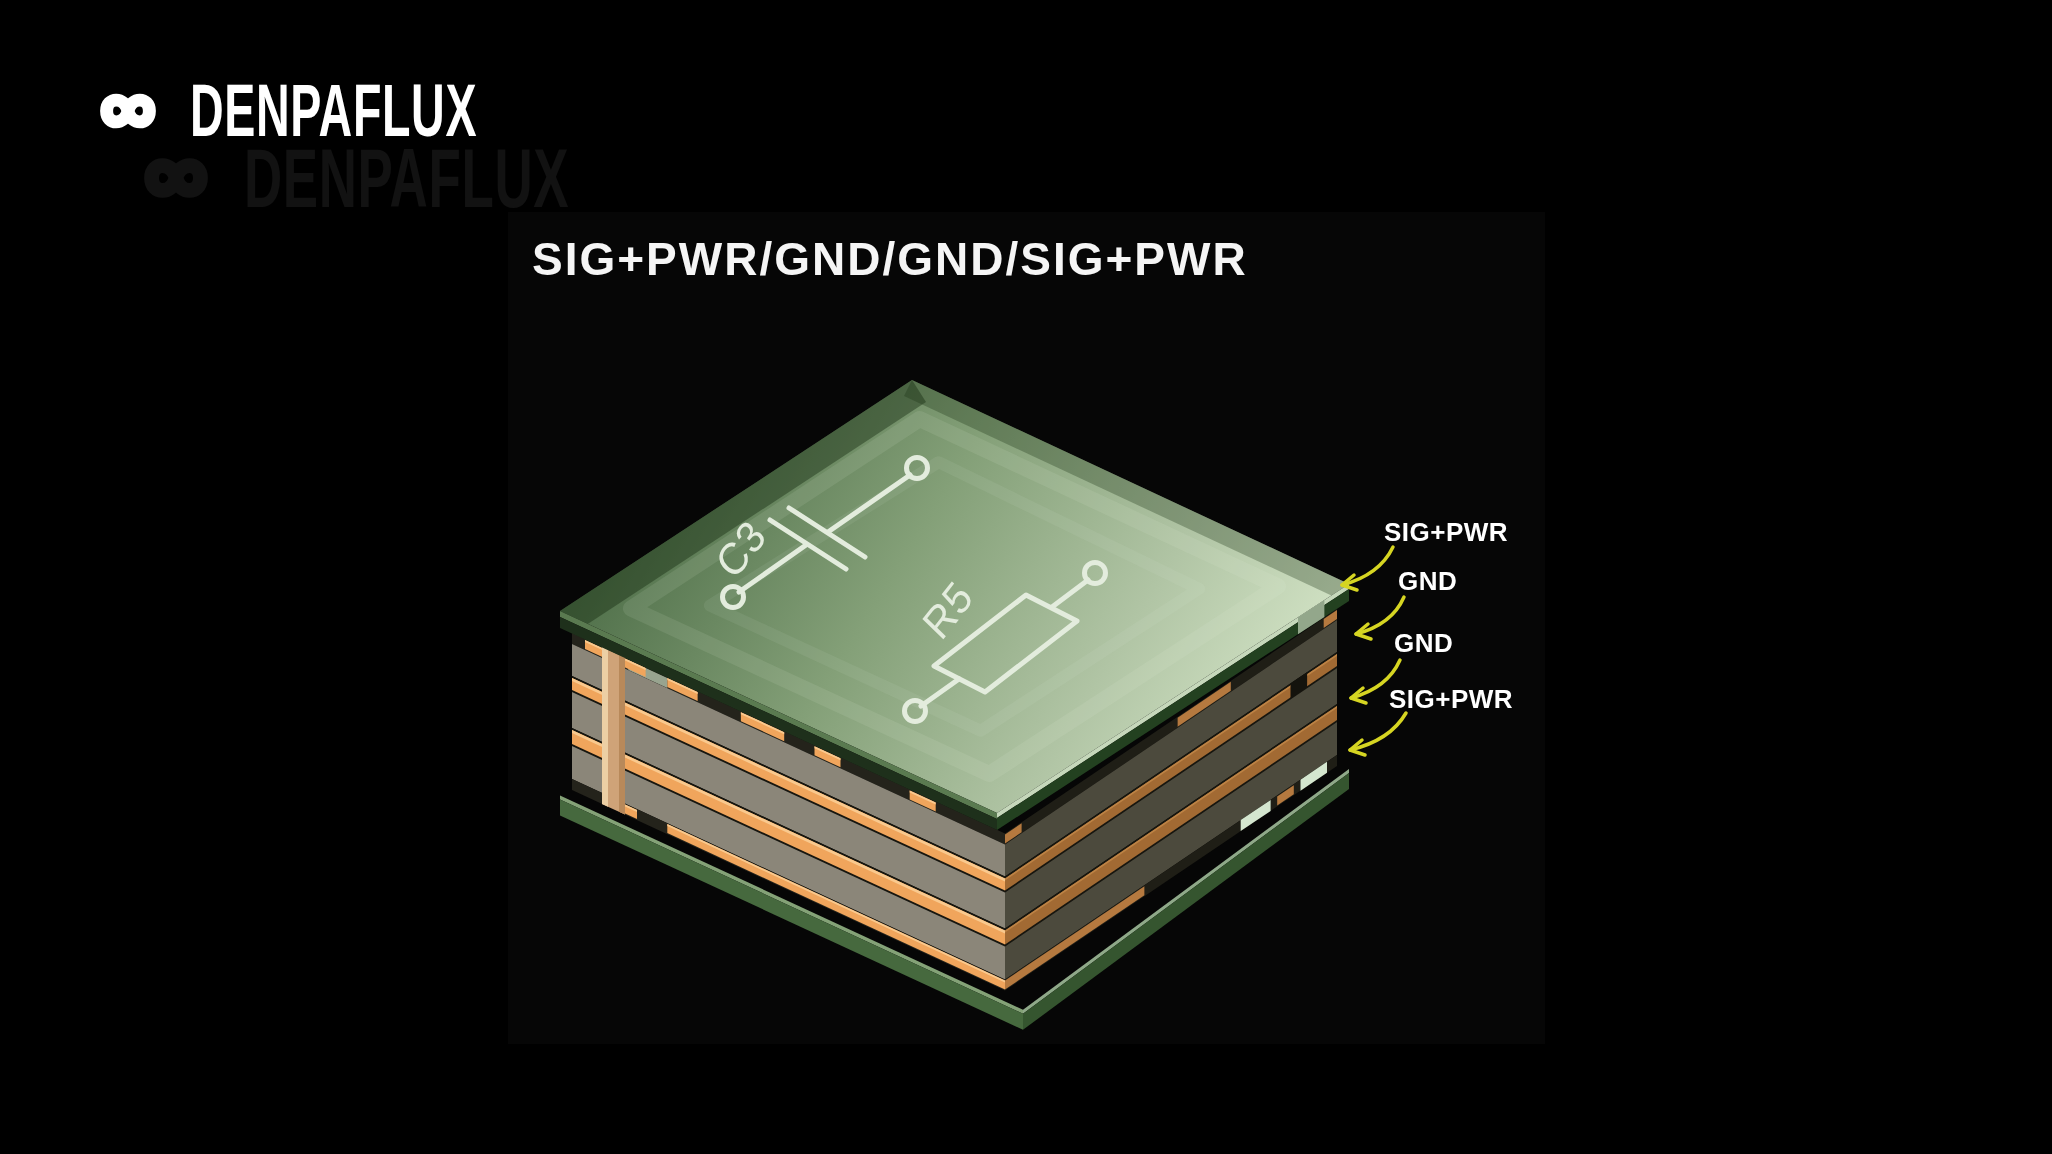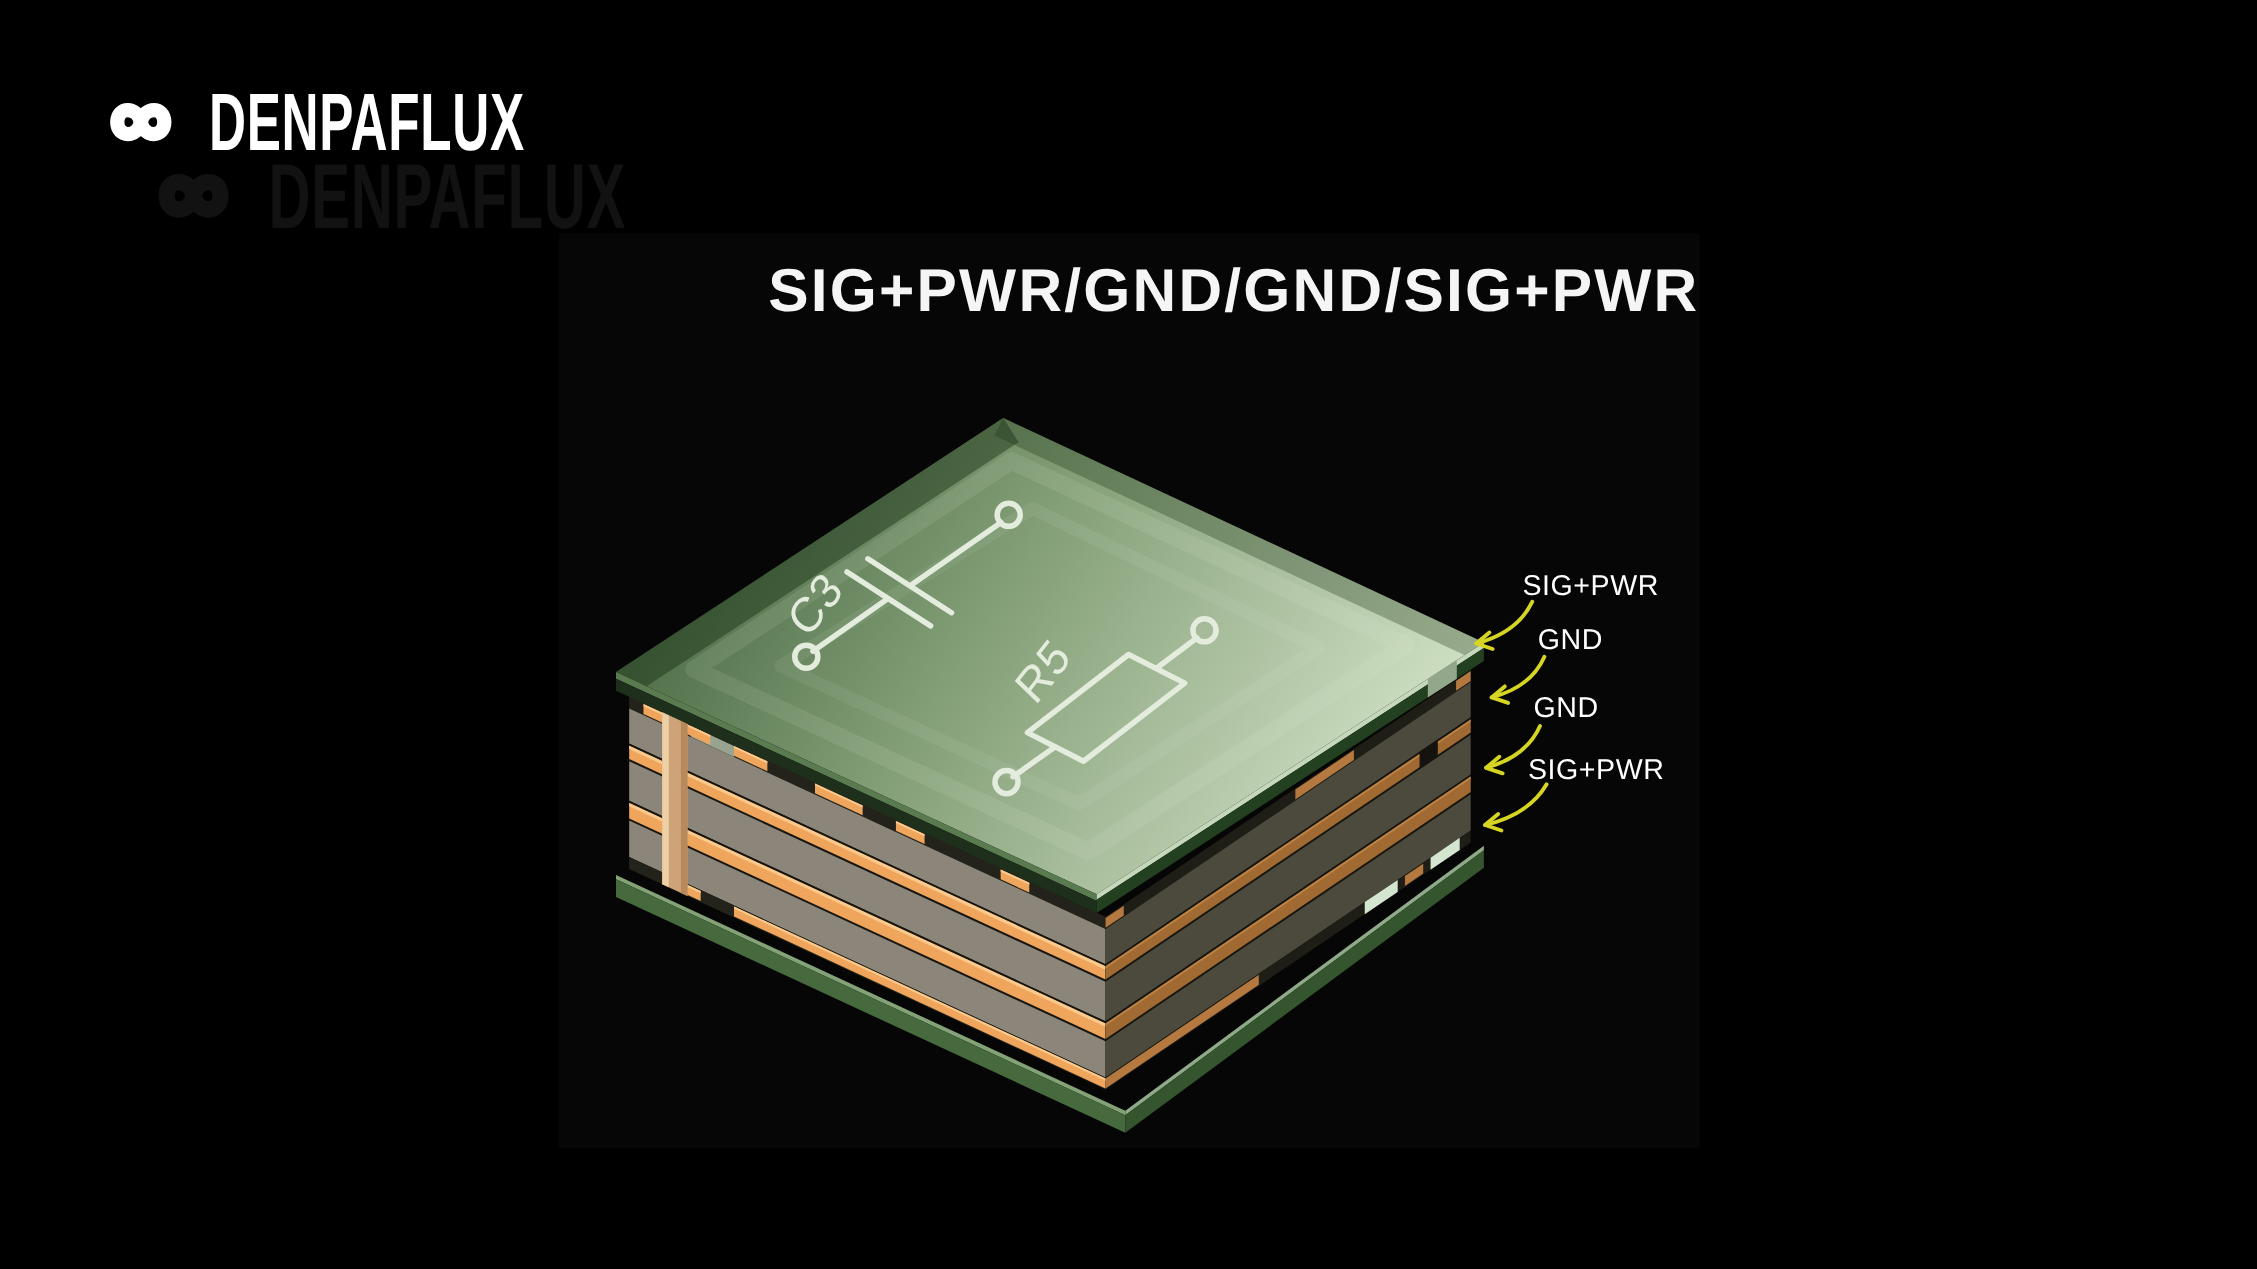--- a/index.html
+++ b/index.html
@@ -13,25 +13,25 @@
   .logo.main{left:86px;top:74px;z-index:3;}
   .logo.ghost{left:128px;top:136px;color:#121212;z-index:2;}
   .logo-icon{width:84px;height:66px;flex:0 0 auto;}
   .logo.ghost .logo-icon{width:96px;height:76px;}
   .logo-text{
     font-size:74px;font-weight:bold;letter-spacing:1px;white-space:nowrap;
     transform:scaleX(0.63);transform-origin:left center;line-height:1;
   }
   .logo.ghost .logo-text{font-size:84px;}
   .title{
-    position:absolute;left:508px;top:232px;width:1037px;text-align:right;
-    color:var(--title);font-size:55px;font-weight:bold;letter-spacing:2px;z-index:4;
+    position:absolute;left:532px;top:232px;width:1037px;text-align:left;
+    color:var(--title);font-size:46px;font-weight:bold;letter-spacing:2px;z-index:4;
   }
   .layer-label{
-    position:absolute;color:var(--label);font-size:26px;font-weight:normal;
+    position:absolute;color:var(--label);font-size:26px;font-weight:bold;
     letter-spacing:0.5px;z-index:5;white-space:nowrap;
   }
   #label-1{left:1384px;top:517px;}
   #label-2{left:1398px;top:566px;}
   #label-3{left:1394px;top:628px;}
   #label-4{left:1389px;top:684px;}
   #pcb-svg{position:absolute;left:0;top:0;width:2052px;height:1154px;z-index:4;}
   .silk line,.silk circle,.silk path{stroke:var(--silk);stroke-width:5;fill:none;stroke-linecap:round;stroke-linejoin:round;}
   .silk text{fill:var(--silk);font-size:42px;font-weight:500;letter-spacing:1px;}
   .arrow{stroke:var(--arrow);stroke-width:3.5;fill:none;stroke-linecap:round;stroke-linejoin:round;}

